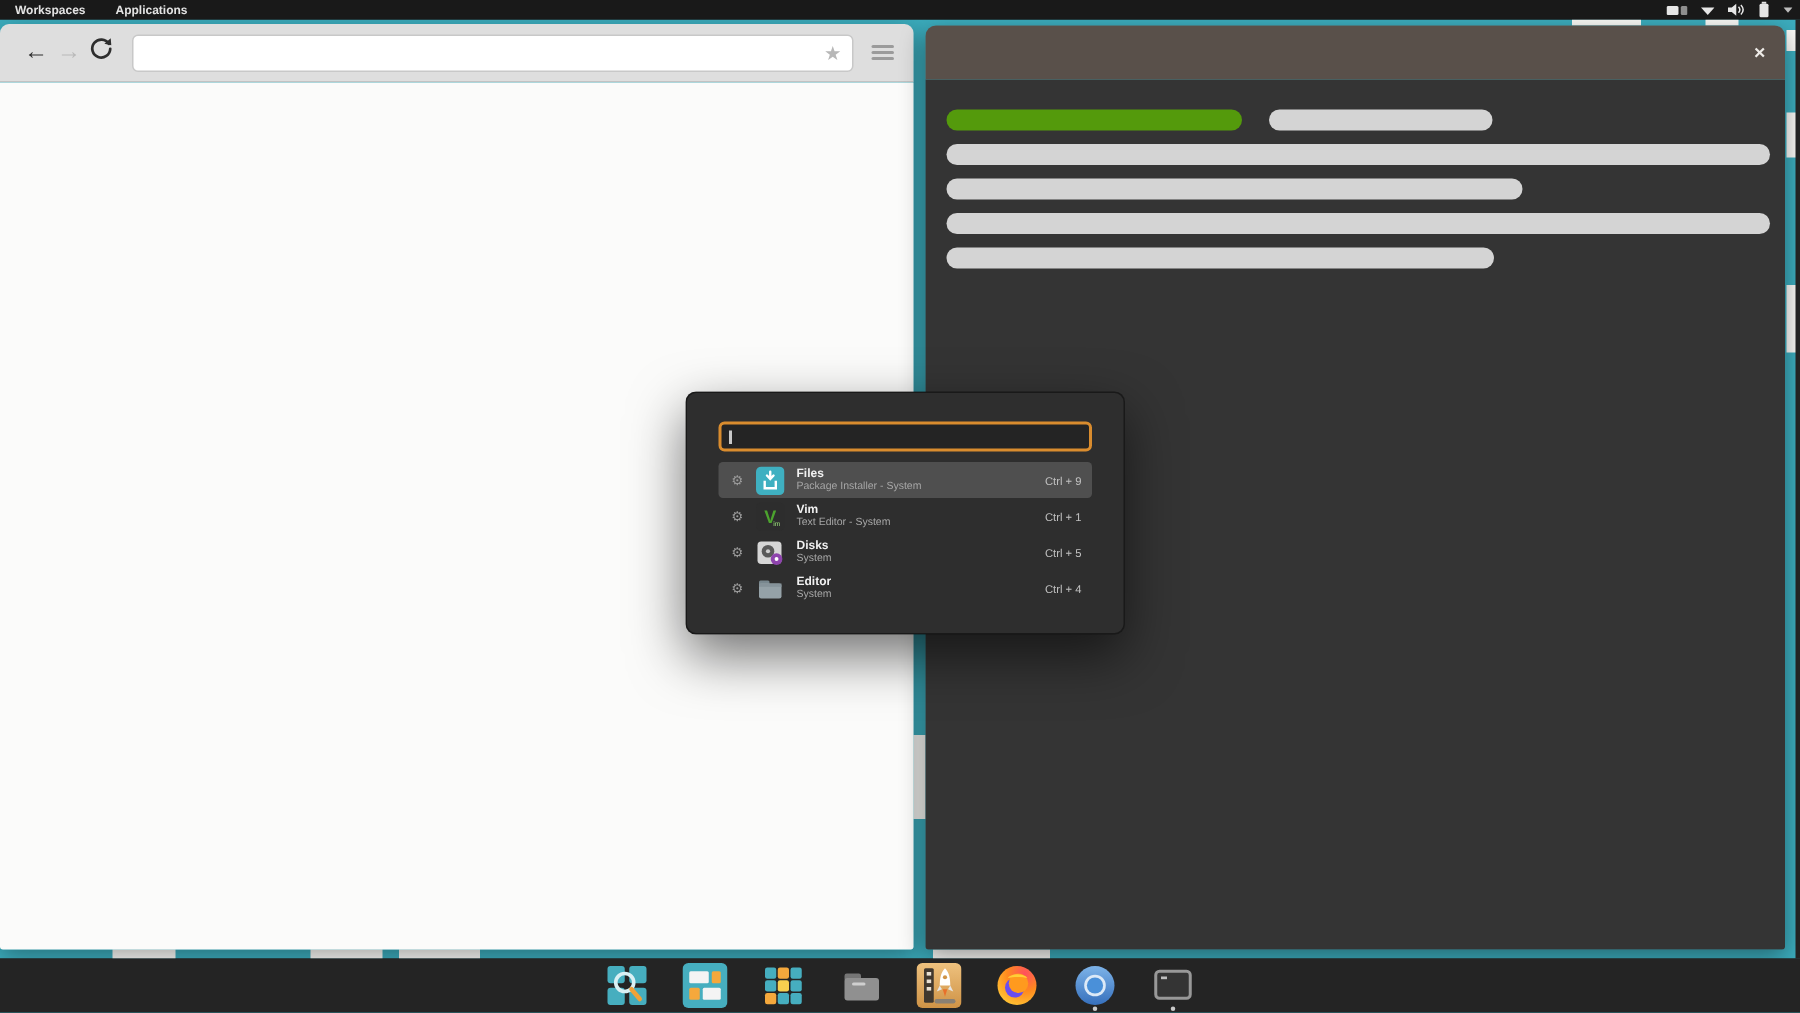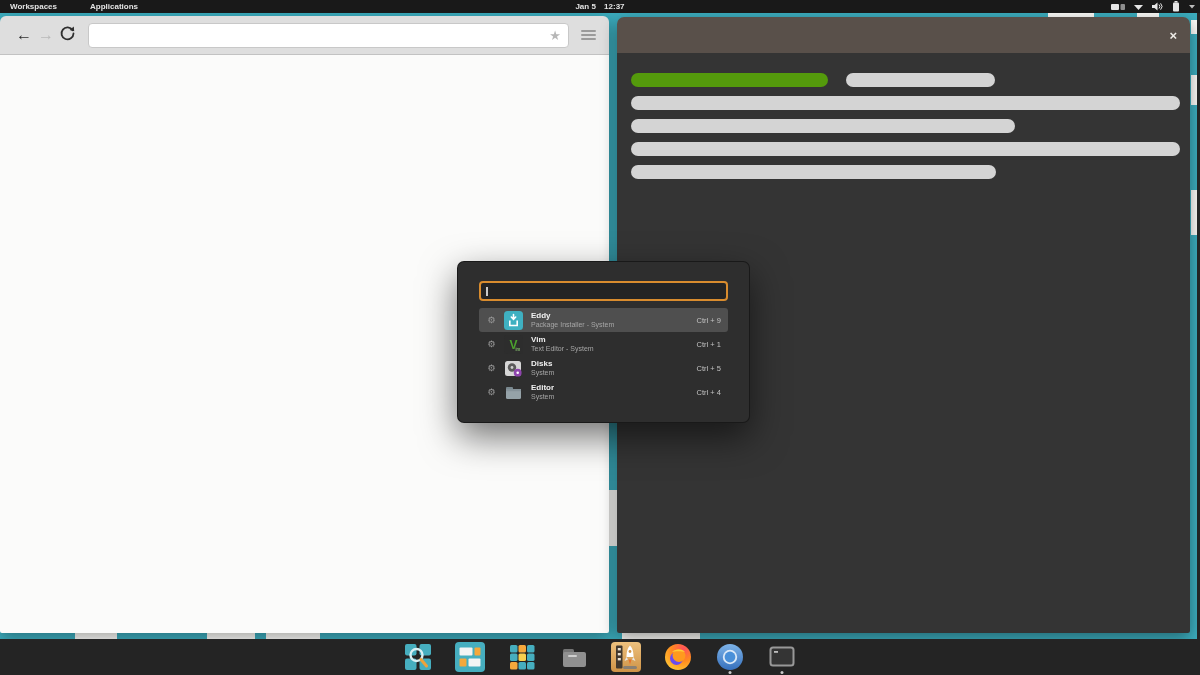--- a/index.html
+++ b/index.html
@@ -2,21 +2,21 @@
 <html><head>
 <meta charset="utf-8">
 <style>
   html,body{margin:0;padding:0}
   body{width:1200px;height:675px;position:relative;overflow:hidden;
        font-family:"Liberation Sans","DejaVu Sans",sans-serif;background:#1c1c1c;-webkit-font-smoothing:antialiased}
 
   
   .panel{position:absolute;top:0;left:0;width:1200px;height:13px;background:#191919;
          display:flex;align-items:center;color:#e3e3e3;font-size:8px;z-index:60}
-  .panel-menus{display:flex;gap:33px;padding-left:10px;font-weight:600}
+  .panel-menus{display:flex;gap:20px;padding-left:10px;font-weight:600}
   .panel-clock{position:absolute;left:0;right:0;text-align:center;font-weight:700;pointer-events:none}
   .panel-clock span{margin:0 3px}
   .tray{margin-left:auto;display:flex;align-items:center;gap:9px;padding-right:5px}
   .tray svg{display:block}
 
   
   .desktop{position:absolute;top:13px;left:0;width:1200px;height:626px;background:#3cadbe}
   .notch{position:absolute;background:#fbfbf8}
   .edge-dark{position:absolute;right:0;top:0;width:3px;height:626px;background:#262626}
 
@@ -72,24 +72,20 @@
            border-radius:50%;background:#c9c9c9}
 </style>
 </head>
 <body>
 
 <div class="panel">
   <div class="panel-menus">
     <span>Workspaces</span>
     <span>Applications</span>
   </div>
-  <div class="panel-clock">
-    <span>Jan 5</span>
-    <span>12:37</span>
-  </div>
   <div class="tray">
     <span>
       <svg width="14" height="8">
           <rect x="0" y="1" width="8" height="6" rx="1" fill="#e6e6e6"></rect>
           <rect x="9.5" y="1" width="4.5" height="6" rx="1" fill="#8f8f8f"></rect>
         </svg>
     </span>
     <span>
       <svg width="9" height="8">
           <polygon points="0,2 9,2 4.5,7" fill="#e6e6e6"></polygon>
@@ -186,21 +182,21 @@
       <div class="lrow selected">
         <span class="gear">⚙</span>
         <span class="appicon">
           <svg viewBox="0 0 19 19" width="19" height="19">
               <rect width="19" height="19" rx="3.5" fill="#3fb0c1"></rect>
               <path d="M9.5 3.5 v4.6 M7.3 6 L9.5 8.3 L11.7 6" stroke="#fff" stroke-width="1.6" fill="none" stroke-linecap="round"></path>
               <path d="M5.8 9.5 v5 h7.4 v-5" stroke="#fff" stroke-width="1.6" fill="none"></path>
             </svg>
         </span>
         <span class="lmeta">
-          <div class="lname">Eddy</div>
+          <div class="lname">Files</div>
           <div class="ldesc">Package Installer - System</div>
         </span>
         <span class="lshort">Ctrl + 9</span>
       </div>
 
       <div class="lrow">
         <span class="gear">⚙</span>
         <span class="appicon">
           <svg viewBox="0 0 19 19" width="19" height="19">
               <rect width="19" height="19" rx="3.5" fill="#2d2d2d"></rect>

